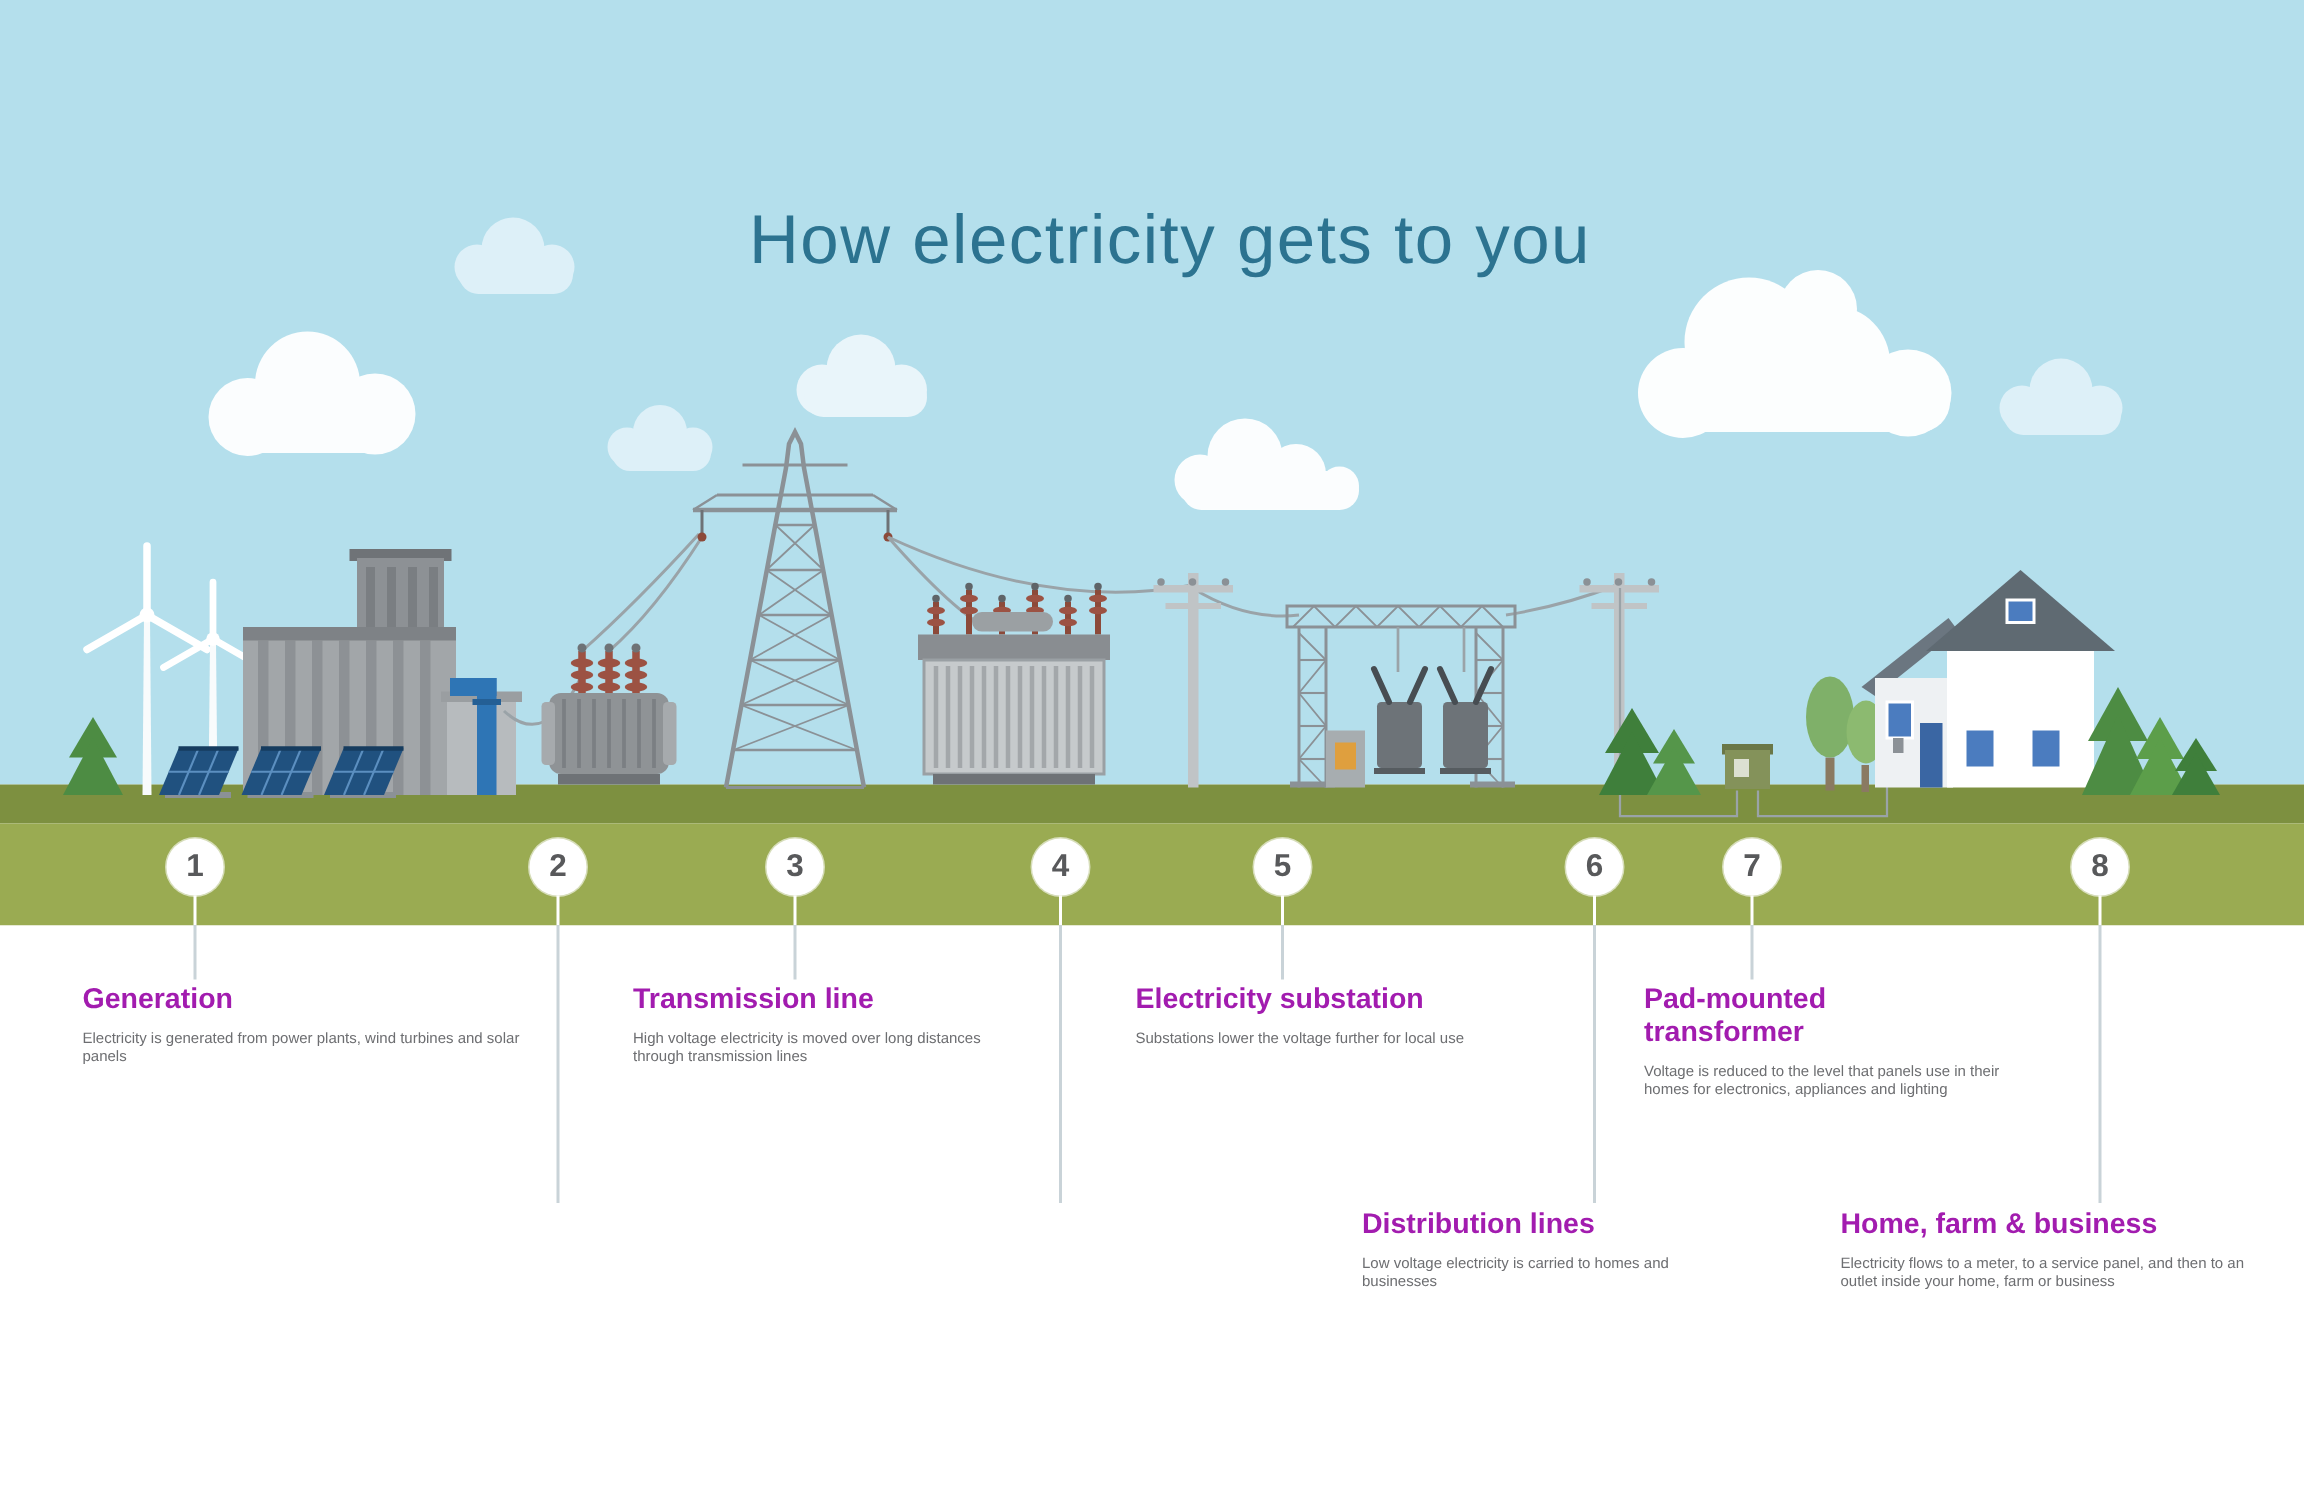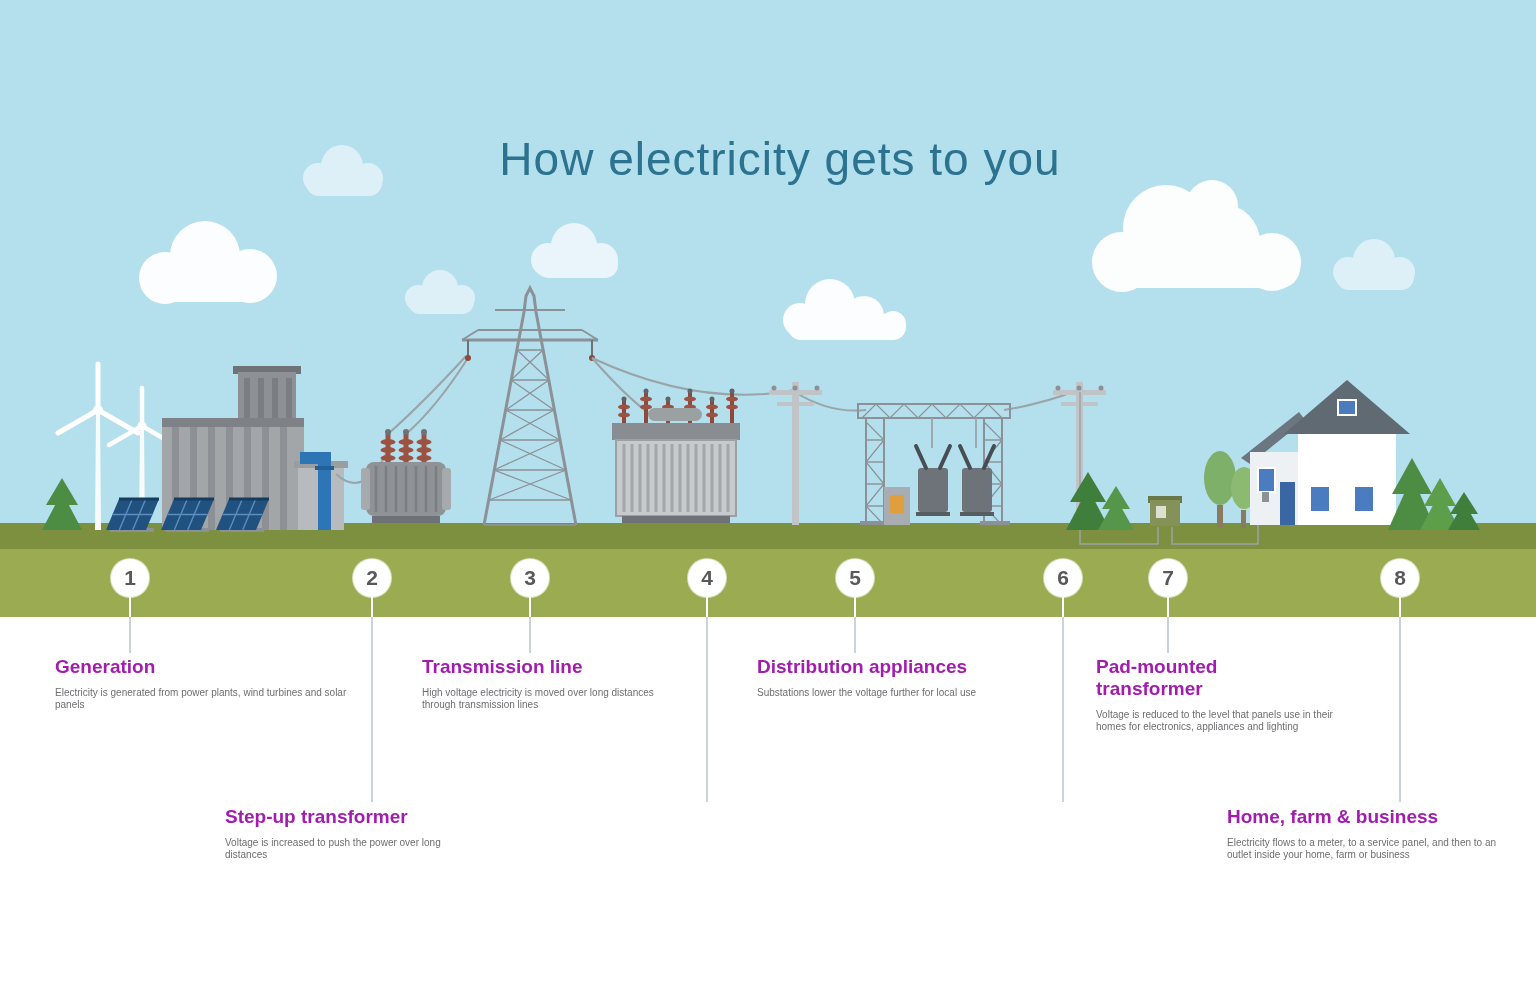--- a/index.html
+++ b/index.html
@@ -407,30 +407,30 @@
 
   <div class="step-text" style="left:55px;top:656px;width:300px">
     <h3>Generation</h3>
     <p>Electricity is generated from power plants, wind turbines and solar panels</p>
   </div>
   <div class="step-text" style="left:422px;top:656px;width:250px">
     <h3>Transmission line</h3>
     <p>High voltage electricity is moved over long distances through transmission lines</p>
   </div>
   <div class="step-text" style="left:757px;top:656px;width:260px">
-    <h3>Distribution appliances</h3>
+    <h3>Electricity substation</h3>
     <p>Substations lower the voltage further for local use</p>
   </div>
   <div class="step-text step7" style="left:1096px;top:656px;width:264px">
     <h3>Pad-mounted transformer</h3>
     <p>Voltage is reduced to the level that panels use in their homes for electronics, appliances and lighting</p>
   </div>
 
-  <div class="step-text" style="left:225px;top:806px;width:245px">
-    <h3>Step-up transformer</h3>
-    <p>Voltage is increased to push the power over long distances</p>
+  <div class="step-text" style="left:908px;top:806px;width:250px">
+    <h3>Distribution lines</h3>
+    <p>Low voltage electricity is carried to homes and businesses</p>
   </div>
   <div class="step-text" style="left:1227px;top:806px;width:272px">
     <h3>Home, farm &amp; business</h3>
     <p>Electricity flows to a meter, to a service panel, and then to an outlet inside your home, farm or business</p>
   </div>
 
 </div>
 
 </body></html>

